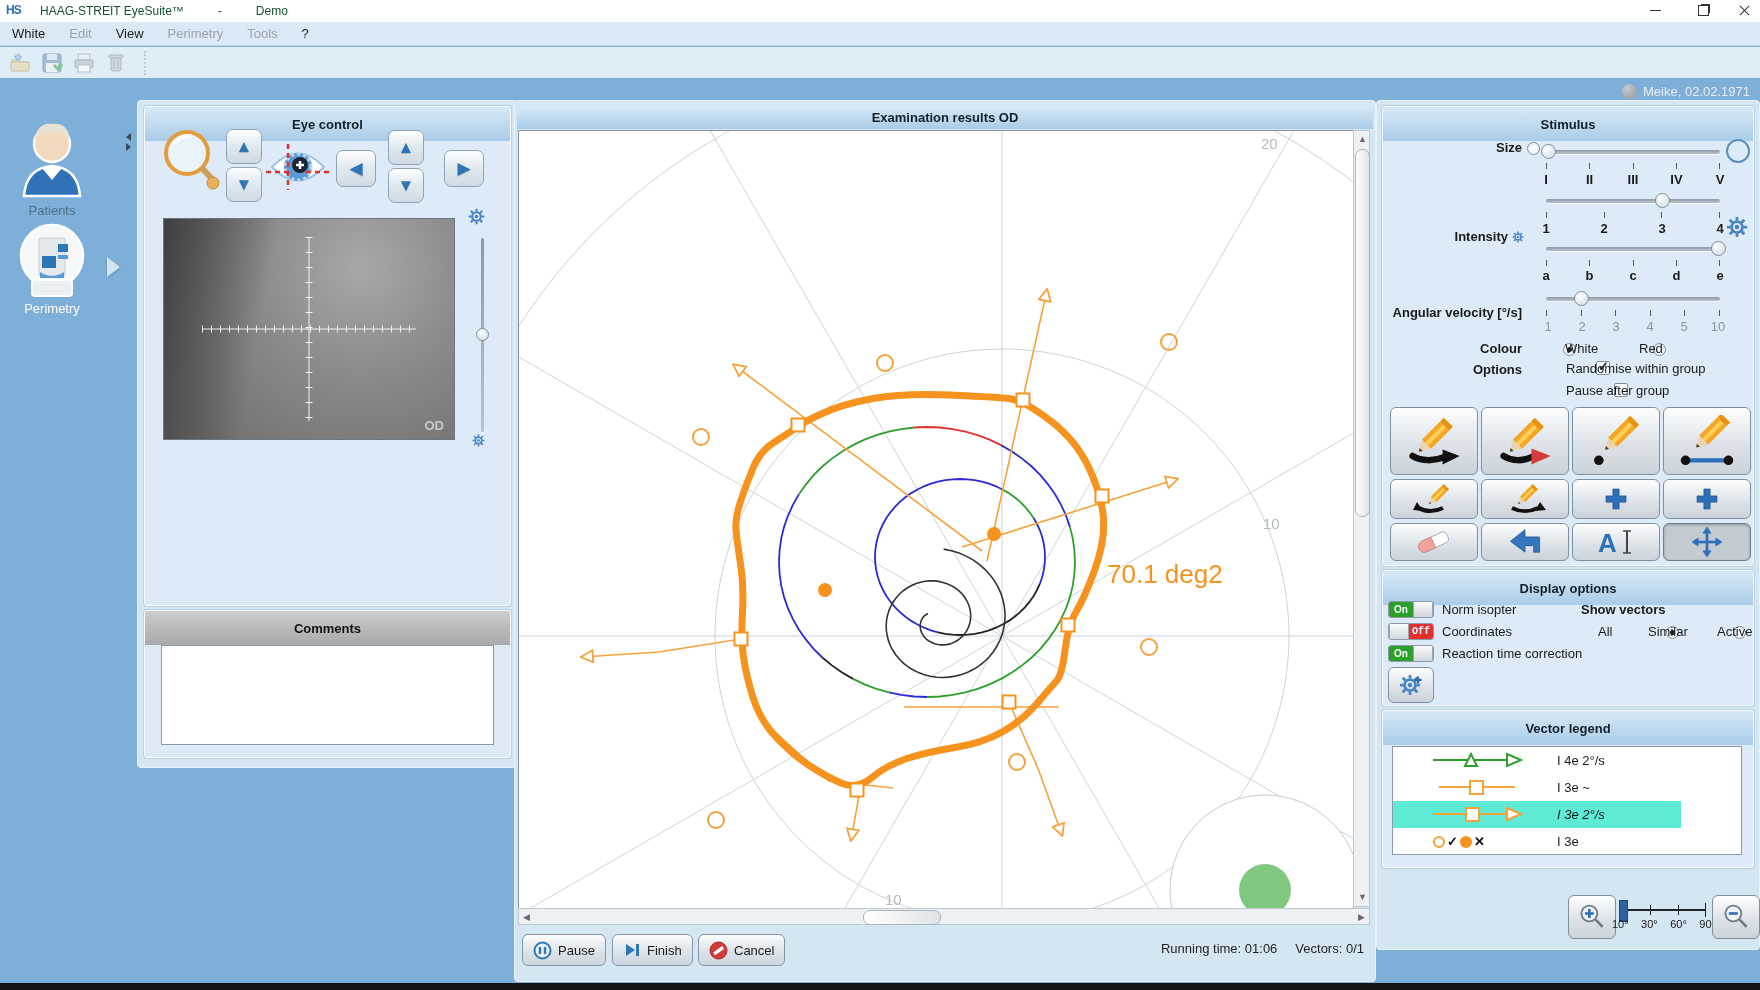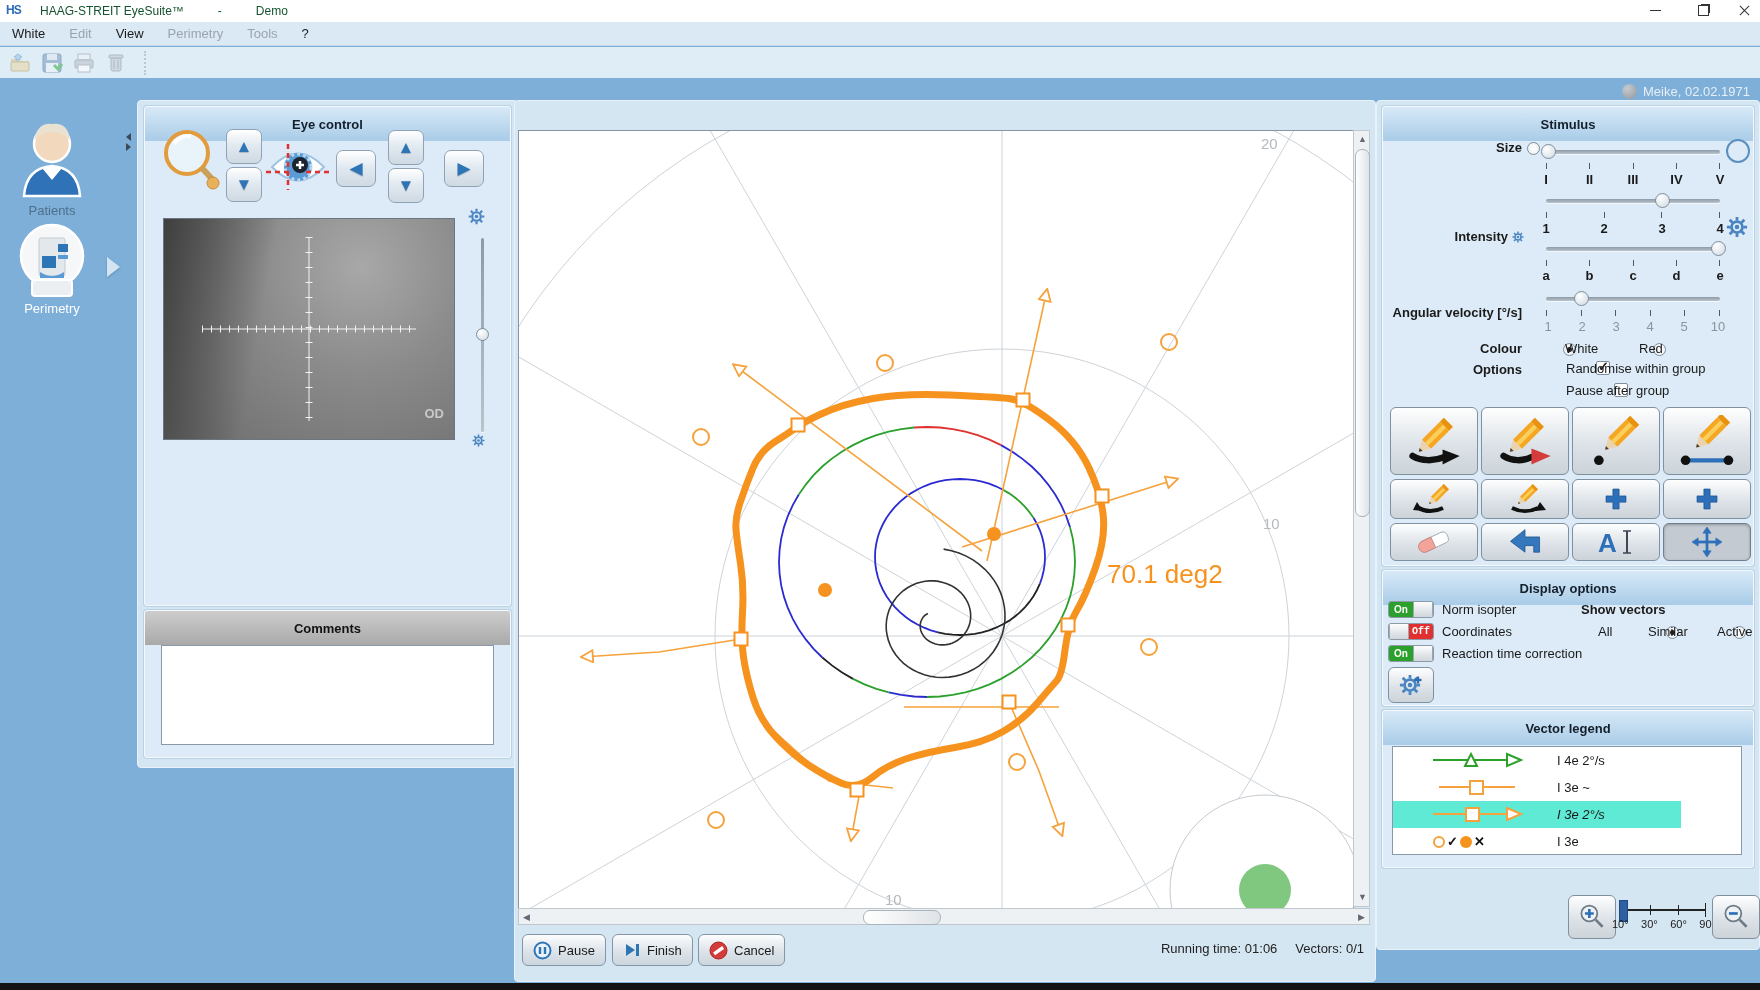--- a/index.html
+++ b/index.html
@@ -241,40 +241,43 @@
 
   
   <div class="abs" style="left:163px;top:218px;width:292px;height:222px;border:1px solid #6b7683;box-sizing:border-box;
        background:linear-gradient(100deg,#3f3f3f 0%,#55555500 35%),radial-gradient(circle at 68% 22%,#a8a8a8,#8b8b8b 40%,#6f6f6f 90%);">
     <svg width="290" height="220" viewBox="0 0 290 220">
       <line x1="38" y1="110" x2="252" y2="110" stroke="#f2f2f2" stroke-width="1"></line>
       <line x1="38" y1="107" x2="252" y2="107" stroke="#f2f2f2" stroke-width="7" stroke-dasharray="1 8" transform="translate(0,3)"></line>
       <line x1="145" y1="18" x2="145" y2="202" stroke="#f2f2f2" stroke-width="1"></line>
       <line x1="142" y1="18" x2="142" y2="202" stroke="#f2f2f2" stroke-width="7" stroke-dasharray="1 14" transform="translate(3,0)"></line>
     </svg>
-    <span style="position:absolute;right:10px;bottom:18px;color:#c9c9c9;font-weight:bold;">OD</span>
+    <span style="position:absolute;right:10px;bottom:6px;color:#c9c9c9;font-weight:bold;">OD</span>
   </div>
   <svg class="abs" style="left:468px;top:208px;" width="17" height="17">
       <use href="#sym-gear" width="17" height="17"></use>
     </svg>
   <div class="abs track" style="left:481px;top:238px;width:3px;height:194px;"></div>
   <div class="abs thumb" style="left:476px;top:328px;width:13px;height:13px;"></div>
   <svg class="abs" style="left:472px;top:434px;" width="13" height="13">
       <use href="#sym-gear" width="13" height="13"></use>
     </svg>
 
   
 
   
   <div class="abs panel" style="left:144px;top:610px;width:365px;height:146px;">
     <div class="phead phead-gray">Comments</div>
     <div style="position:absolute;left:16px;top:34px;width:331px;height:98px;background:#fff;border:1px solid #8a99a8;"></div>
   </div>
 
   
+  <div class="abs phead" style="left:517px;top:106px;width:856px;height:23px;">
+    <span>Examination results OD</span>
+  </div>
   <svg id="exam-plot" class="abs" style="left:518px;top:130px;background:#fff;border:1px solid #8796a5;" width="834" height="777" viewBox="0 0 834 777">
     <defs>
       <marker id="arrowhead" viewBox="0 0 12 12" refX="10" refY="6" markerWidth="9" markerHeight="9" orient="auto">
         <path d="M1 1 L11 6 L1 11 Z" fill="#fff" stroke="#F6A23C" stroke-width="1.5"></path>
       </marker>
     </defs>
   <circle cx="483" cy="505" r="287" fill="none" stroke="#cdd3d8" stroke-width="1"></circle>
       <circle cx="483" cy="505" r="574" fill="none" stroke="#cdd3d8" stroke-width="1"></circle>
       <circle cx="483" cy="505" r="861" fill="none" stroke="#cdd3d8" stroke-width="1"></circle>
       <line x1="-467" y1="505" x2="1433" y2="505" stroke="#cdd3d8" stroke-width="1"></line>

